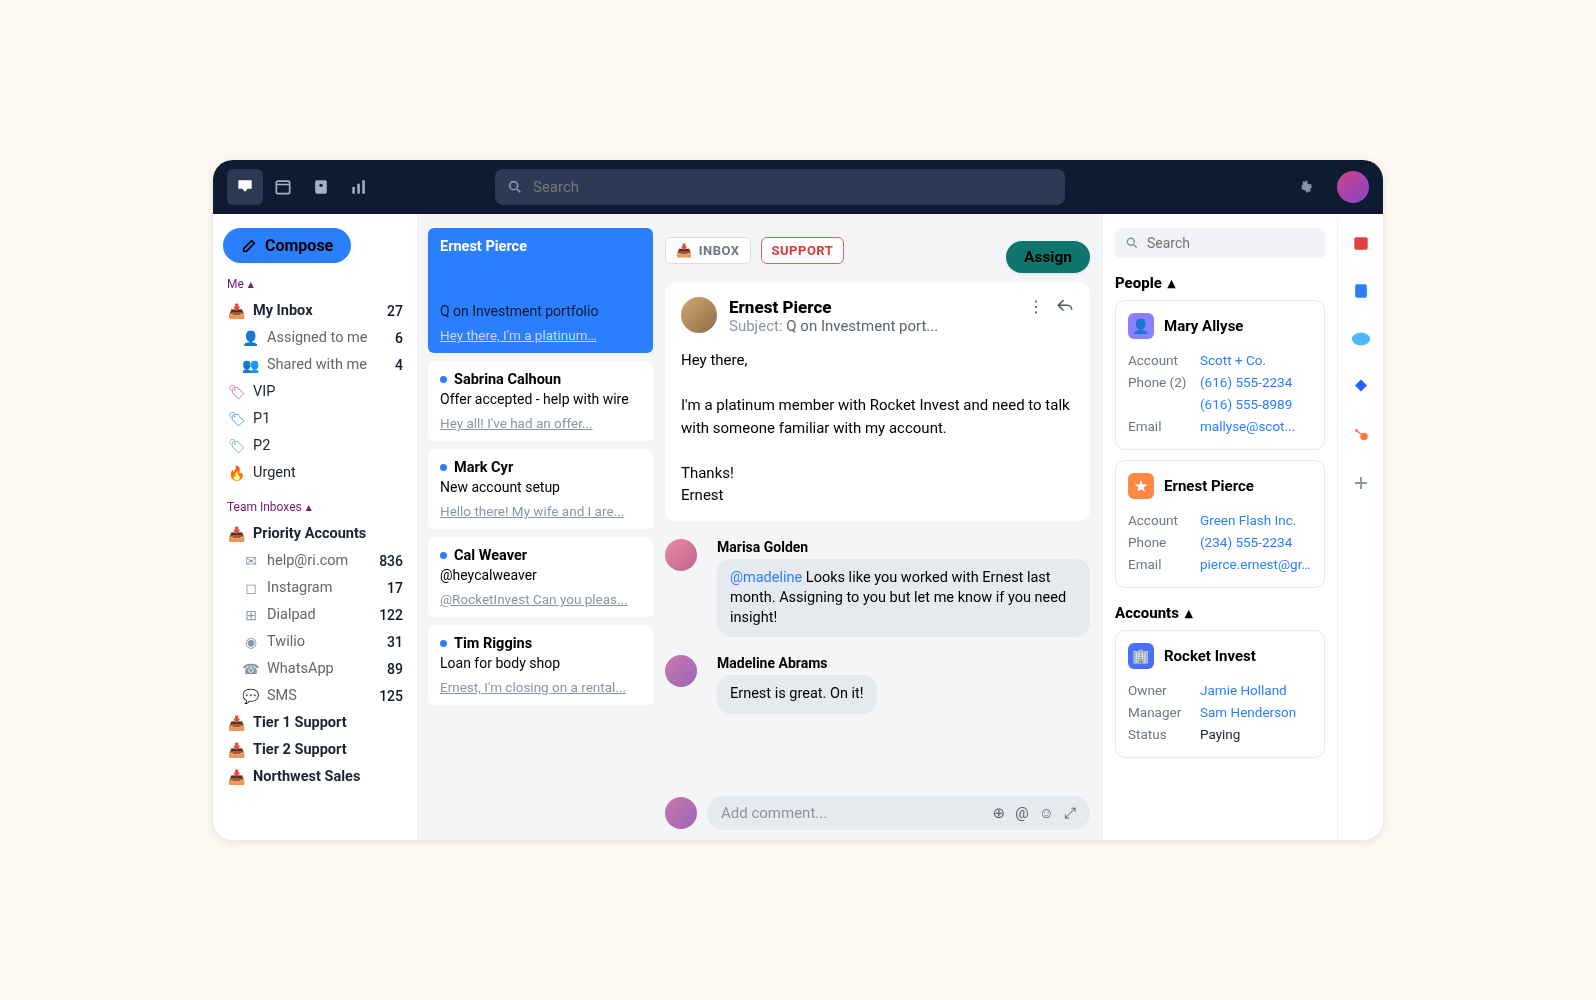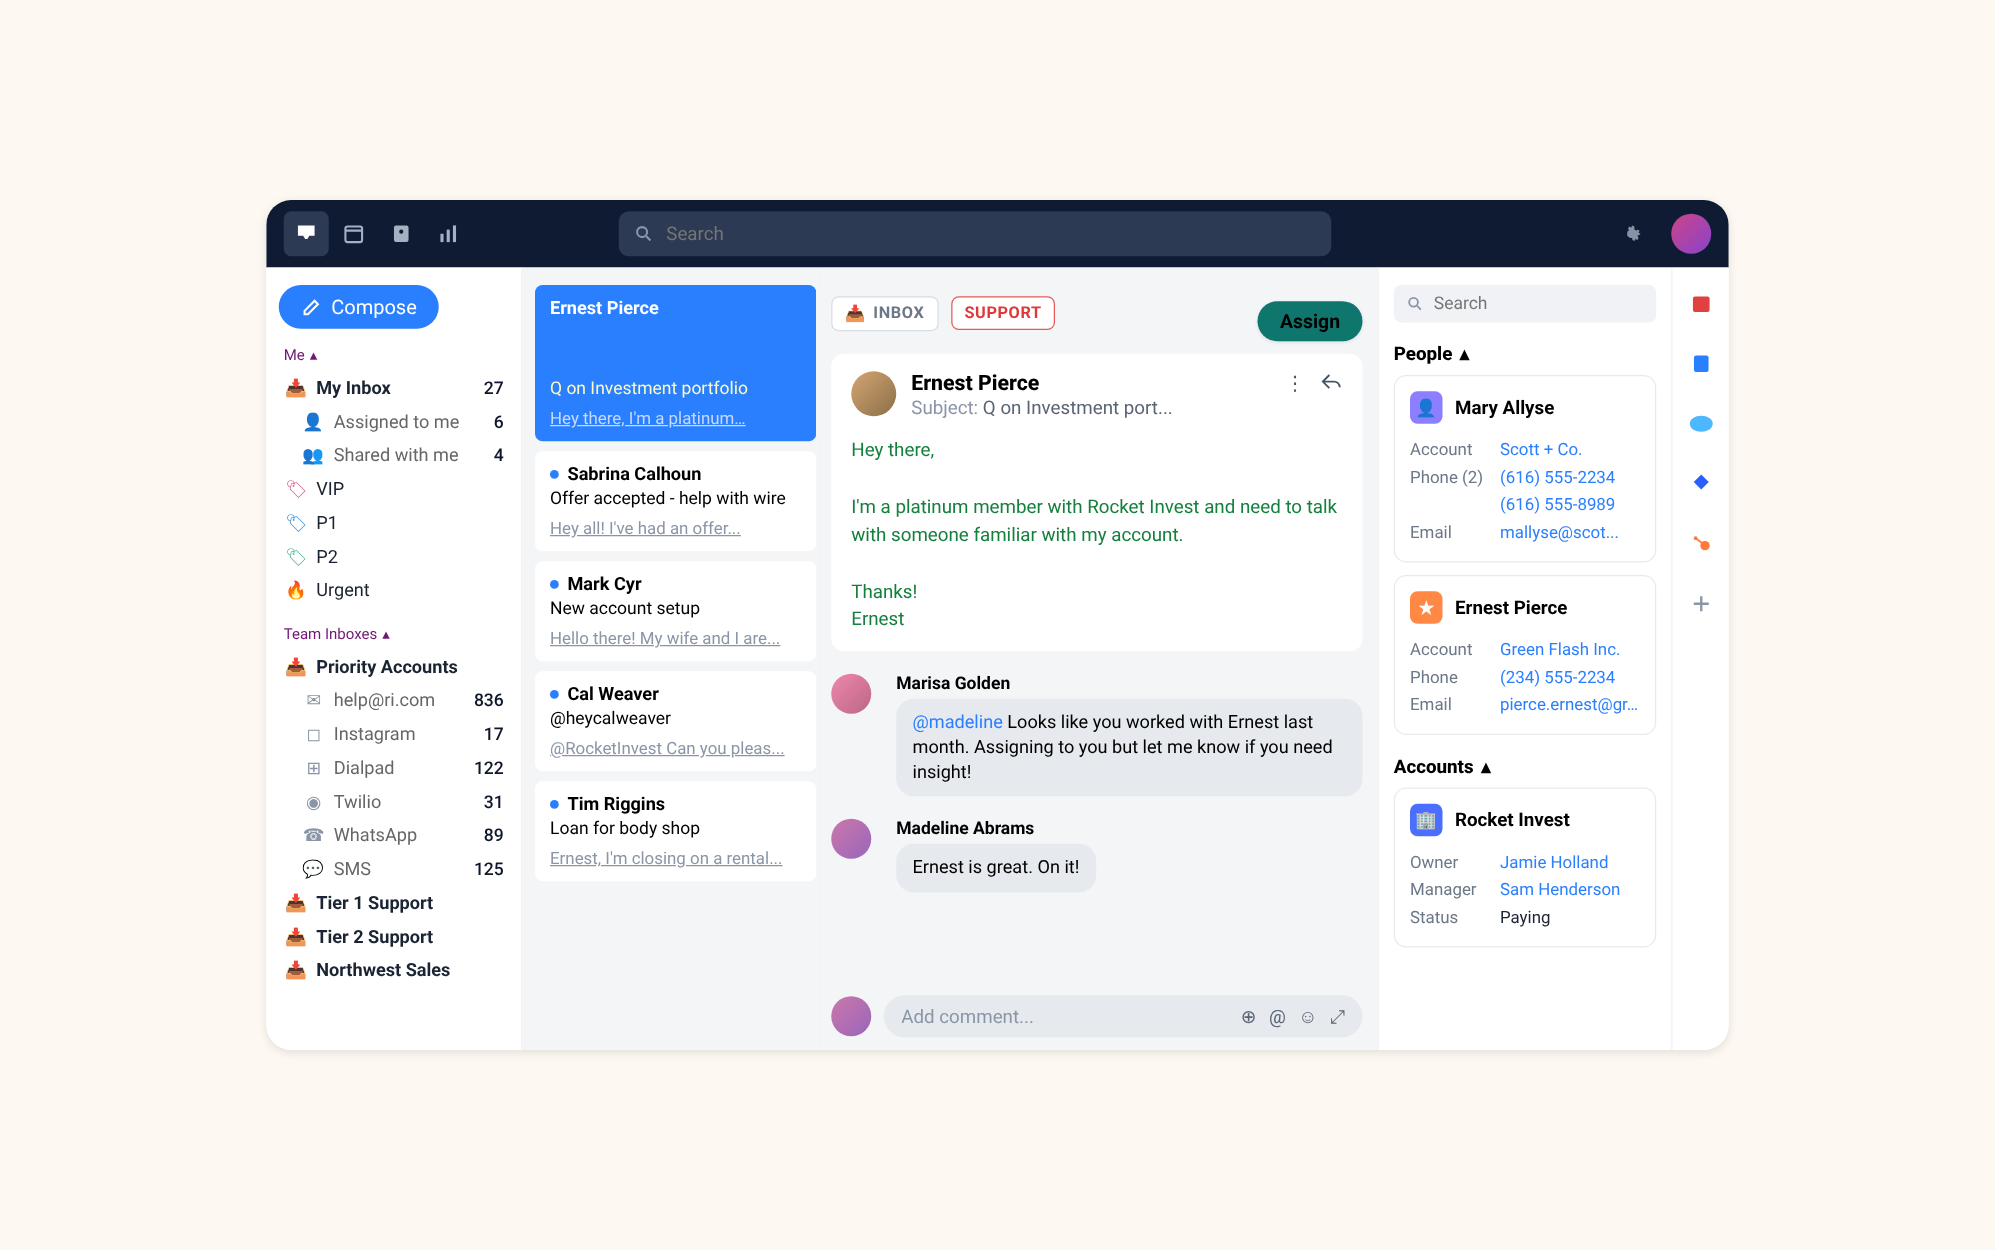--- a/index.html
+++ b/index.html
@@ -8,49 +8,49 @@
 .topbar { background: #0f1b33; height: 54px; display: flex; align-items: center; padding: 0 14px; gap: 8px; }
 .topbar-nav { display: flex; gap: 2px; }
 .topbar-btn { width: 36px; height: 36px; border-radius: 6px; display: flex; align-items: center; justify-content: center; color: #a5b0c2; cursor: pointer; }
 .topbar-btn.active { background: #2d3a54; color: #fff; }
 .topbar-search { flex: 0 0 570px; margin-left: 110px; height: 36px; background: #2d3a54; border-radius: 8px; display: flex; align-items: center; padding: 0 12px; gap: 10px; color: #8a96ab; }
 .topbar-search input { background: none; border: none; outline: none; color: #fff; font-size: 15px; width: 100%; }
 .topbar-right { margin-left: auto; display: flex; align-items: center; gap: 14px; }
 .avatar { width: 32px; height: 32px; border-radius: 50%; background: linear-gradient(135deg,#c48,#84c); }
 .body { flex: 1; display: flex; min-height: 0; }
 .sidebar { width: 205px; background: #fff; padding: 14px 10px; overflow-y: auto; border-right: 1px solid #eef0f3; }
-.compose-btn { background: #2a7fff; color: #ffffff; border: none; border-radius: 20px; padding: 8px 18px; font-size: 16px; font-weight: 400; display: flex; align-items: center; gap: 8px; cursor: pointer; }
+.compose-btn { background: #2a7fff; color: #000000; border: none; border-radius: 20px; padding: 8px 18px; font-size: 16px; font-weight: 700; display: flex; align-items: center; gap: 8px; cursor: pointer; }
 .side-section-label { color: #701a75; font-size: 12px; margin: 14px 4px 6px; display: flex; align-items: center; gap: 4px; }
 .side-item { display: flex; align-items: center; padding: 5px 4px; font-size: 14.5px; color: #1b2432; cursor: pointer; border-radius: 4px; }
 .side-item .icon { width: 20px; display: flex; justify-content: center; color: #8a95a7; margin-right: 6px; font-size: 14px; }
 .side-item .count { margin-left: auto; font-size: 14px; color: #0f172a; font-weight: 500; }
 .side-item.bold { font-weight: 700; }
 .side-item.sub { padding-left: 18px; color: #666; }
 .threads { width: 235px; background: #f4f5f7; display: flex; flex-direction: column; gap: 8px; padding: 14px 0 14px 10px; overflow-y: auto; }
 .thread-card { background: #fff; border-radius: 6px; padding: 10px 12px; cursor: pointer; }
 .thread-card.selected { background: #2a7fff; color: #fff; }
 .thread-title { font-weight: 700; font-size: 14.5px; display: flex; align-items: center; gap: 7px; }
 .dot { width: 7px; height: 7px; border-radius: 50%; background: #2a7fff; flex-shrink: 0; }
 .thread-subject { font-size: 14px; margin-top: 3px; }
-.thread-card.selected .thread-subject { color: #fef9c3; margin-top: 48px; }
+.thread-card.selected .thread-subject { color: #0f172a; margin-top: 48px; }
 .thread-preview { font-size: 13.5px; color: #8a95a7; margin-top: 8px; white-space: nowrap; overflow: hidden; text-overflow: ellipsis; text-decoration: underline; }
 .thread-card.selected .thread-preview { color: #c6d9ff; }
 .main { flex: 1; background: #f4f5f7; display: flex; flex-direction: column; padding: 14px 12px 0; min-width: 0; }
 .tags-row { display: flex; align-items: center; gap: 10px; margin-bottom: 10px; }
 .tag-box { border: 1px solid #d8dde5; border-radius: 6px; padding: 5px 10px; display: flex; align-items: center; gap: 6px; font-size: 13px; font-weight: 700; color: #6c7787; background: #fff; letter-spacing: 0.5px; }
 .tag-box.support { border-color: #e85a5a; color: #e03838; }
 .assign-btn { margin-left: auto; background: #0f766e; border: none; border-radius: 20px; padding: 7px 18px; font-weight: 700; font-size: 15.5px; box-shadow: 0 1px 3px rgba(0,0,0,0.1); cursor: pointer; margin-top: 13px; }
 .message-card { background: #fff; border-radius: 10px; padding: 14px 16px; }
 .msg-header { display: flex; align-items: flex-start; gap: 12px; }
 .msg-avatar { width: 36px; height: 36px; border-radius: 50%; background: linear-gradient(135deg,#d4a574,#8b6f47); flex-shrink: 0; }
 .msg-from { font-weight: 800; font-size: 17px; }
 .msg-subject { font-size: 15px; color: #5a6475; }
 .msg-subject .label { color: #8a95a7; }
 .msg-actions { margin-left: auto; display: flex; gap: 12px; color: #4a5468; }
-.msg-body { margin-top: 14px; font-size: 15px; line-height: 1.5; color: #15803d; }
+.msg-body { margin-top: 14px; font-size: 15px; line-height: 1.5; color: #000000; }
 .comment-block { margin-top: 18px; display: flex; gap: 20px; }
 .comment-avatar { width: 32px; height: 32px; border-radius: 50%; flex-shrink: 0; }
 .comment-avatar.a1 { background: linear-gradient(135deg,#e8a,#b68); }
 .comment-avatar.a2 { background: linear-gradient(135deg,#c7a,#96b); }
 .comment-name { font-weight: 700; font-size: 14px; margin-bottom: 4px; }
 .comment-bubble { background: #e6e9ee; border-radius: 14px; padding: 9px 13px; font-size: 14.5px; line-height: 1.4; display: inline-block; }
 .mention { color: #2a7fff; }
 .comment-input-row { margin-top: auto; display: flex; align-items: center; gap: 10px; padding: 10px 0; }
 .comment-input { flex: 1; background: #e6e9ee; border-radius: 18px; padding: 8px 14px; display: flex; align-items: center; font-size: 15px; color: #8a95a7; }
 .comment-input .actions { margin-left: auto; display: flex; gap: 10px; color: #5a6475; }

